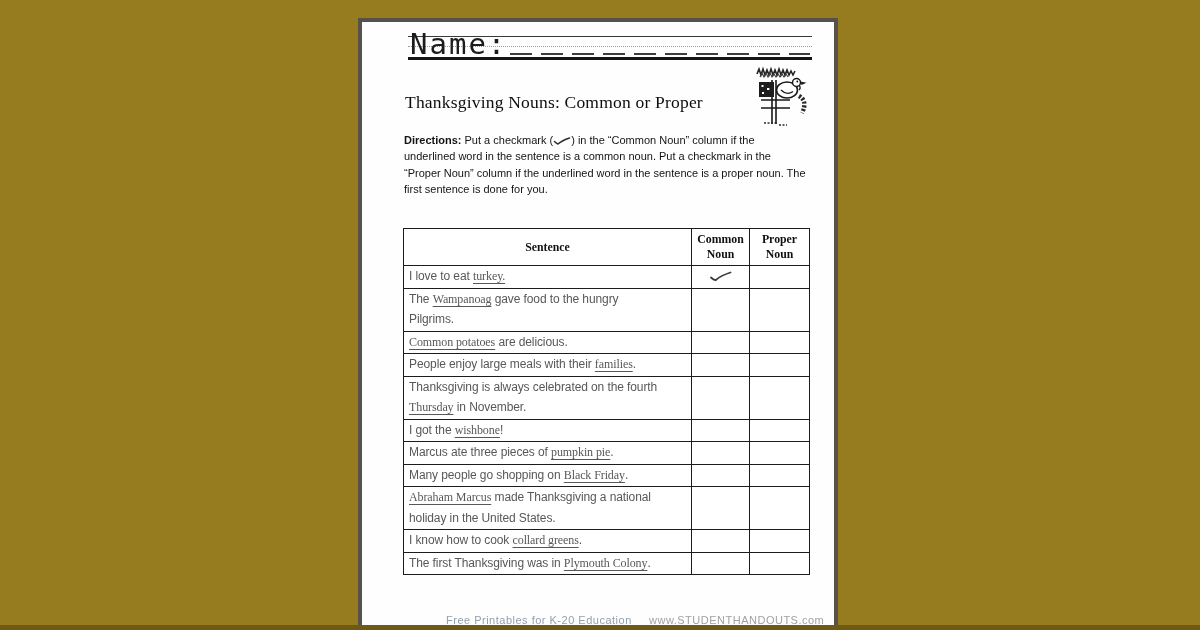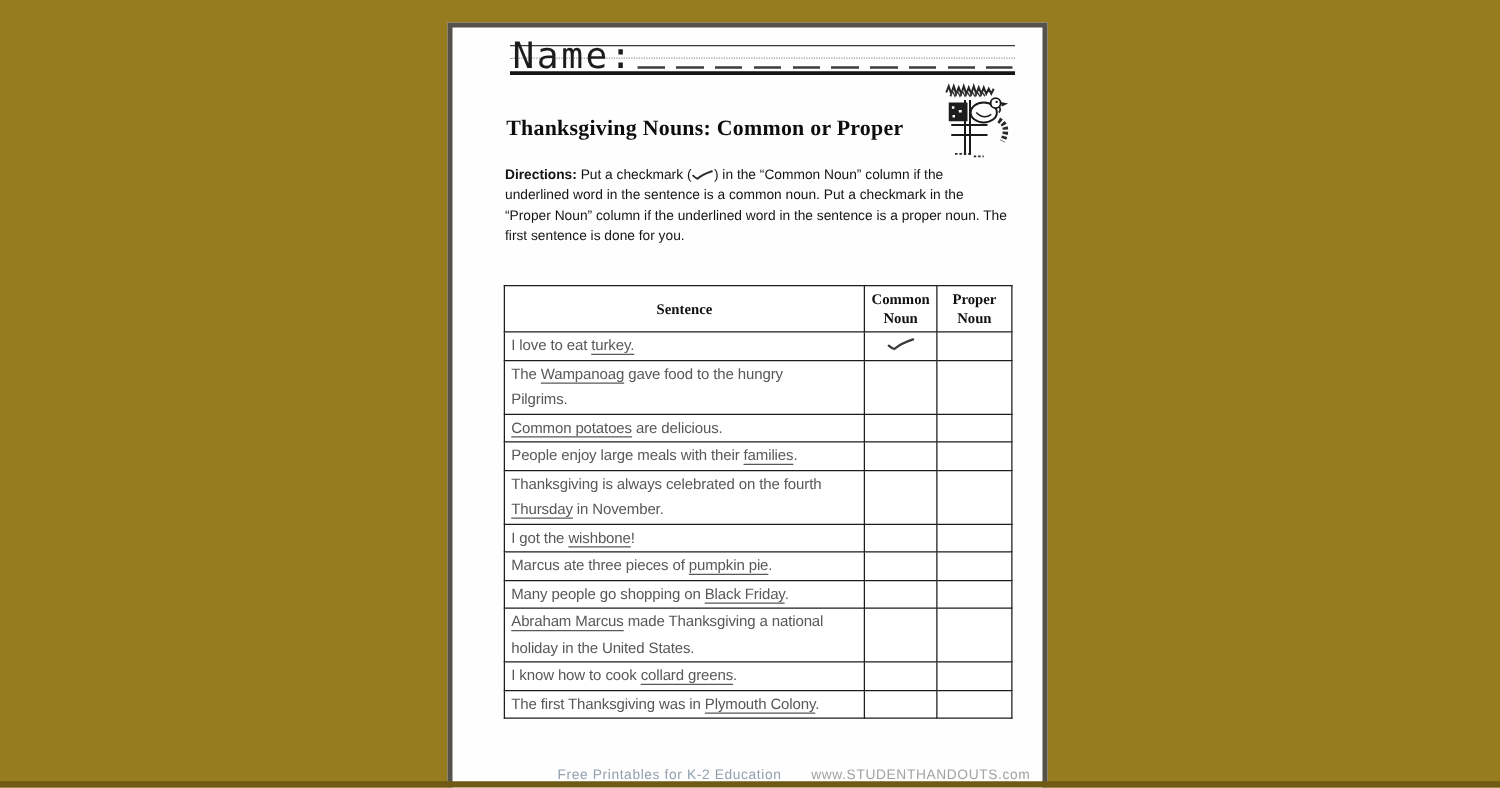--- a/index.html
+++ b/index.html
@@ -29,21 +29,21 @@
   .name-label {
     position:absolute; left:2px; top:1px;
     font-family:"DejaVu Sans Mono", monospace;
     font-size:29px; line-height:30px; letter-spacing:2px; color:#1c1c1c;
     background:transparent;
   }
 
   
   .title {
     position:absolute; left:43px; top:70px;
-    font-family:"Liberation Serif", serif; font-weight:bold;
+    font-family:"Liberation Serif", serif; font-weight:normal;
     font-size:17.5px; color:#0d0d0d; letter-spacing:0.2px;
   }
   .turkey { position:absolute; left:390px; top:44px; width:60px; height:62px; }
 
   
   .directions {
     position:absolute; left:42px; top:110px; width:402px;
     font-family:Liberation Sans, sans-serif; font-size:11px;
     line-height:16.4px; color:#141414;
   }
@@ -62,21 +62,21 @@
     text-align:center; padding:3px 2px; vertical-align:middle;
   }
   .col-sentence { width:288px; }
   .col-common   { width:58px;margin-top:48px; }
   .col-proper   { width:60px; }
   td.sentence {
     font-family:"Liberation Sans", sans-serif;
     font-size:12px; letter-spacing:-0.1px; color:#585858;
     line-height:20.5px; padding:0 2px 1px 5px; vertical-align:middle;
   }
-  td.sentence .u { text-decoration:underline; text-underline-offset:2.5px; text-decoration-thickness:1px; }
+  td.sentence .u { text-decoration:underline; text-underline-offset:2.5px; text-decoration-thickness:1px;font-family:Liberation Serif, serif; }
   td.checkcell { text-align:center; vertical-align:middle; }
 
   
   .footer-left, .footer-right {
     position:absolute; top:592px;
     font-family:"Liberation Sans", sans-serif;
     font-size:11px; letter-spacing:0.5px;
   }
   .footer-left  { left:84px;  color:#93a0ae; }
   .footer-right { left:287px; color:#a2a2a2; }
@@ -184,17 +184,17 @@
             <td class="checkcell"></td>
           </tr>
           <tr>
             <td class="sentence"><span>The first Thanksgiving was in </span><span class="u">Plymouth Colony</span><span>.</span></td>
             <td class="checkcell"></td>
             <td class="checkcell"></td>
           </tr>
         </tbody>
     </table>
 
-    <span class="footer-left">Free Printables for K-2 Education</span>
+    <span class="footer-left">Free Printables for K-20 Education</span>
     <span class="footer-right">www.STUDENTHANDOUTS.com</span>
 
   </div>
 </div>
 
 </body></html>

